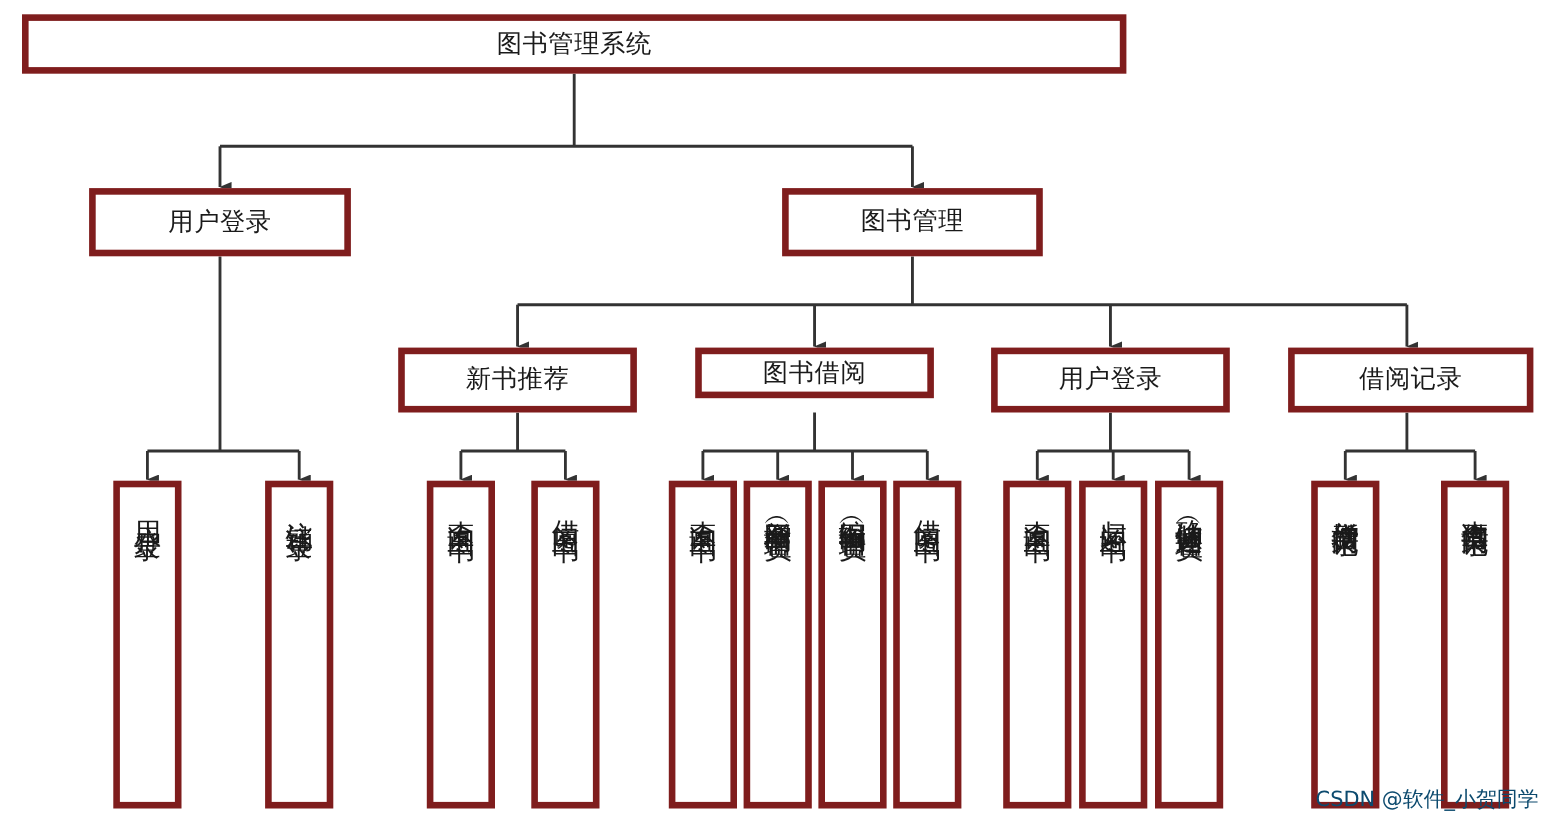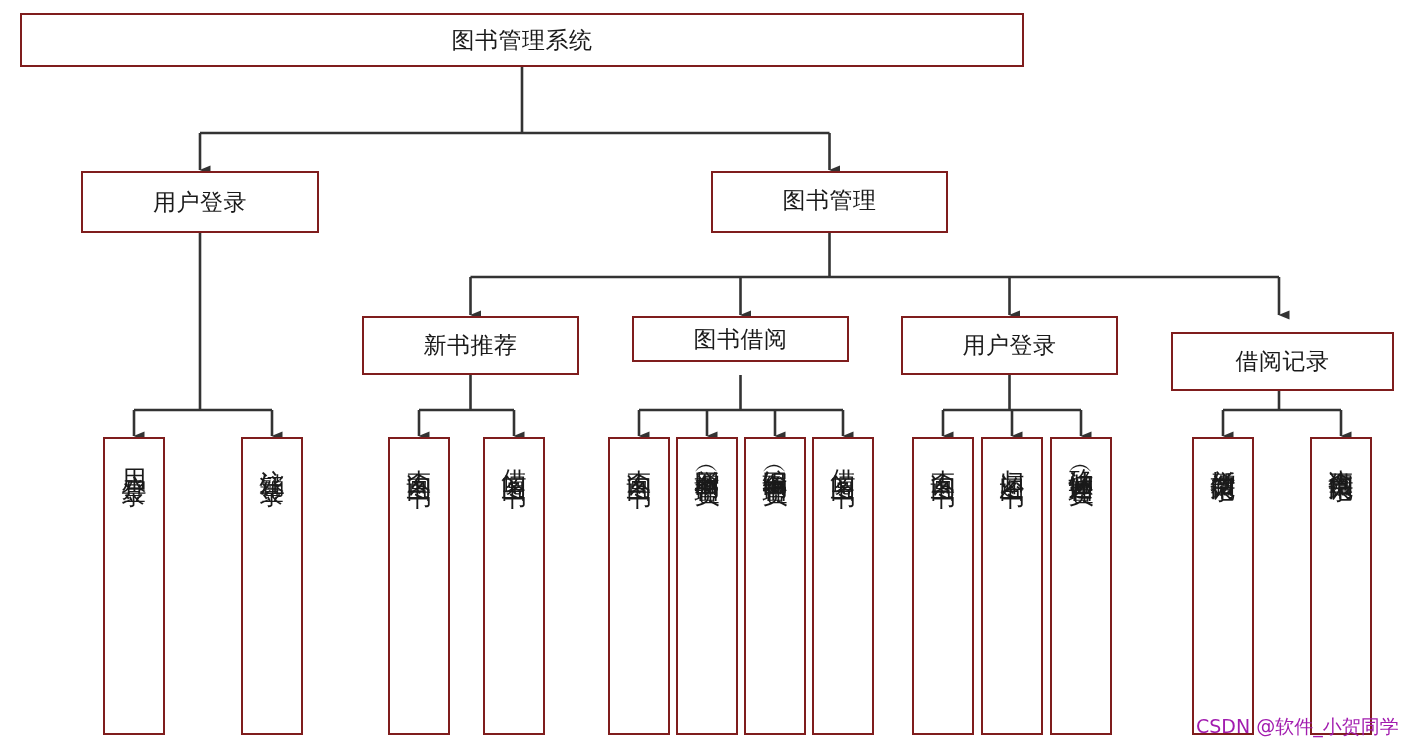--- a/index.html
+++ b/index.html
@@ -23,21 +23,21 @@
     left: 0;
     top: 0;
     width: 1405px;
     height: 747px;
     pointer-events: none;
   }
   .node {
     position: absolute;
     box-sizing: border-box;
     background: #ffffff;
-    border: 2px solid #7f1d1d;
+    border: 6px solid #7f1d1d;
     display: flex;
     align-items: center;
     justify-content: center;
     overflow: hidden;
   }
   .node-label {
     color: #1a1a1a;
     text-align: center;
     line-height: 1.08;
     white-space: nowrap;
@@ -56,21 +56,21 @@
     text-orientation: upright;
     font-size: 25px;
     letter-spacing: 5px;
     line-height: 1;
   }
   .node.v.tight .node-label {
     letter-spacing: 2px;
   }
   .watermark {
     position: absolute;
-    color: #a21caf;
+    color: #0c4a6e;
     font-size: 19px;
     white-space: nowrap;
     font-family: "DejaVu Sans", "Liberation Sans", sans-serif;
   }
 </style>
 </head>
 <body>
 
 <div id="canvas">
 
@@ -129,21 +129,21 @@
       </div>
       <div class="node h" style="left: 362px; top: 316px; width: 217px; height: 59px;">
         <span class="node-label">新书推荐</span>
       </div>
       <div class="node h" style="left: 632px; top: 316px; width: 217px; height: 46px;">
         <span class="node-label">图书借阅</span>
       </div>
       <div class="node h" style="left: 901px; top: 316px; width: 217px; height: 59px;">
         <span class="node-label">用户登录</span>
       </div>
-      <div class="node h" style="left: 1171px; top: 332px; width: 223px; height: 59px;">
+      <div class="node h" style="left: 1171px; top: 316px; width: 223px; height: 59px;">
         <span class="node-label">借阅记录</span>
       </div>
       <div class="node v" style="left: 103px; top: 437px; width: 62px; height: 298px;">
         <span class="node-label">用户登录</span>
       </div>
       <div class="node v" style="left: 241px; top: 437px; width: 62px; height: 298px;">
         <span class="node-label">注销登录</span>
       </div>
       <div class="node v" style="left: 388px; top: 437px; width: 62px; height: 298px;">
         <span class="node-label">查询图书</span>

